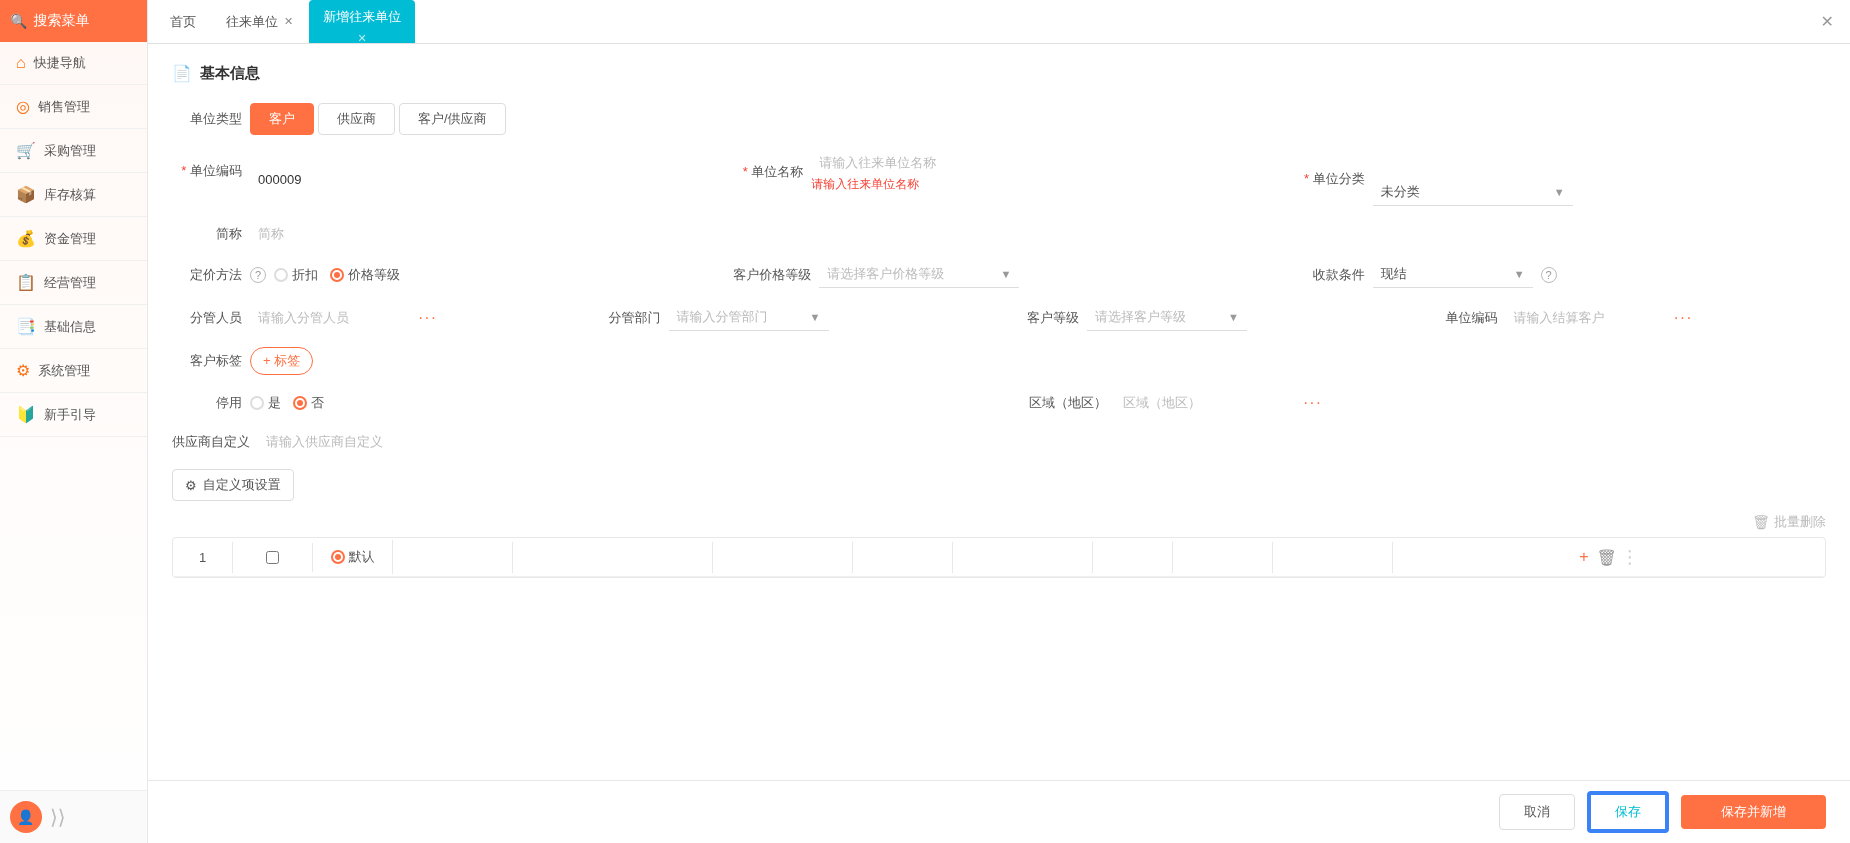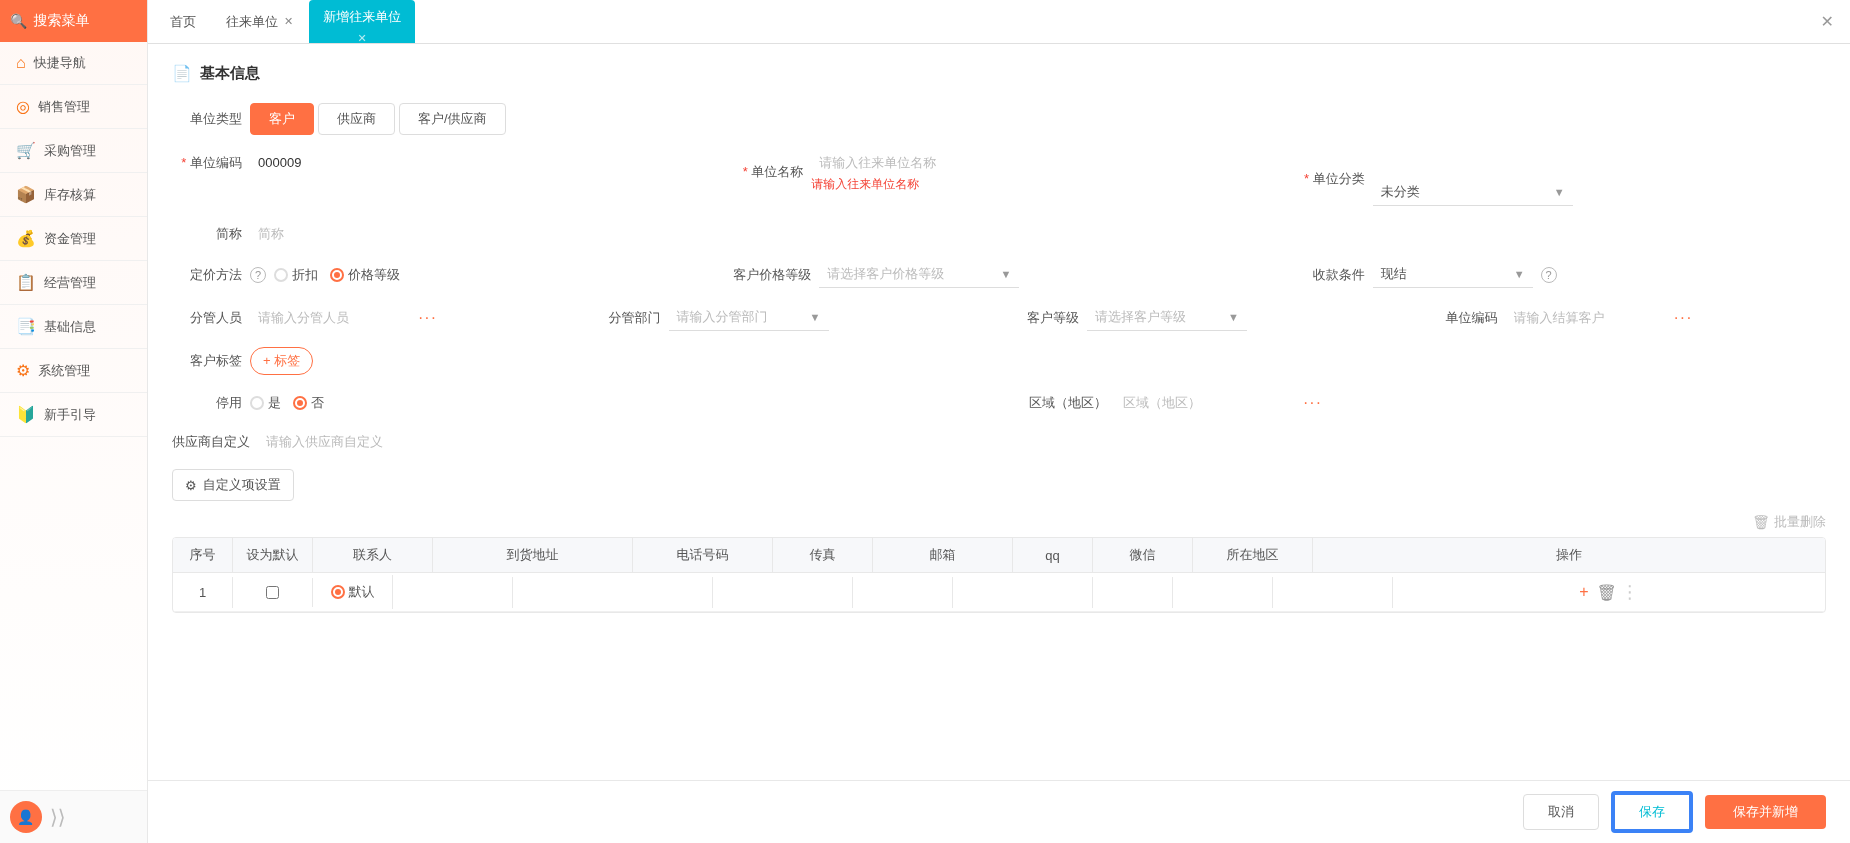--- a/index.html
+++ b/index.html
@@ -324,21 +324,21 @@
     .btn-save {
       padding: 8px 24px;
       border: 4px solid #3b82f6;
       border-radius: 4px;
       cursor: pointer;
       font-size: 13px;
       color: #00bcd4;
       background: white;
     }
     .btn-save-new {
-      padding: 8px 28px;
+      padding: 8px 40px;
       border: none;
       border-radius: 4px;
       cursor: pointer;
       font-size: 13px;
       color: white;
       background: #ff7043;
     }
 
     
     .batch-delete {
@@ -443,21 +443,21 @@
       <div style="display:flex;gap:4px;align-items:center;">
         <button class="type-btn active">客户</button>
         <button class="type-btn">供应商</button>
         <button class="type-btn">客户/供应商</button>
       </div>
     </div>
 
     <div class="form-row">
       <div class="form-group">
         <span class="form-label required">单位编码</span>
-        <input type="text" class="form-input" value="000009" style="width: 200px;">
+        <input type="text" class="form-input" value="000009" style="width: 200px; margin-top: 17px;">
       </div>
       <div class="form-group" style="margin-left:30px;">
         <span class="form-label required">单位名称</span>
         <div style="display:flex;flex-direction:column;gap:2px;">
           <input type="text" class="form-input error" style="width: 220px; border-bottom-color: rgb(244, 67, 54);" placeholder="请输入往来单位名称">
           <span style="color:#f44336;font-size:12px;">请输入往来单位名称</span>
         </div>
       </div>
       <div class="form-group" style="margin-left:30px;">
         <span class="form-label required">单位分类</span>
@@ -575,33 +575,20 @@
         <span>自定义项设置</span>
       </button>
     </div>
 
     <div class="batch-delete">
       <span style="font-size:14px;">🗑</span>
       <span style="cursor:pointer;color:#bbb;">批量删除</span>
     </div>
 
     <div class="table-container">
-      <div class="table-header-row">
-        <div class="table-cell th" style="width:60px;">序号</div>
-        <div class="table-cell th" style="width:80px;">设为默认</div>
-        <div class="table-cell th" style="width:120px;">联系人</div>
-        <div class="table-cell th" style="width:200px;">到货地址</div>
-        <div class="table-cell th" style="width:140px;">电话号码</div>
-        <div class="table-cell th" style="width:100px;">传真</div>
-        <div class="table-cell th" style="width:140px;">邮箱</div>
-        <div class="table-cell th" style="width:80px;">qq</div>
-        <div class="table-cell th" style="width:100px;">微信</div>
-        <div class="table-cell th" style="width:120px;">所在地区</div>
-        <div class="table-cell th" style="flex:1;">操作</div>
-      </div>
       <div class="table-body-row">
         <div class="table-cell" style="width:60px;">1</div>
         <div class="table-cell" style="width:80px;">
           <input type="checkbox" style="">
         </div>
         <div class="table-cell" style="width:80px;">
           <div class="radio-item">
             <div class="radio-circle checked"></div>
             <span>默认</span>
           </div>

